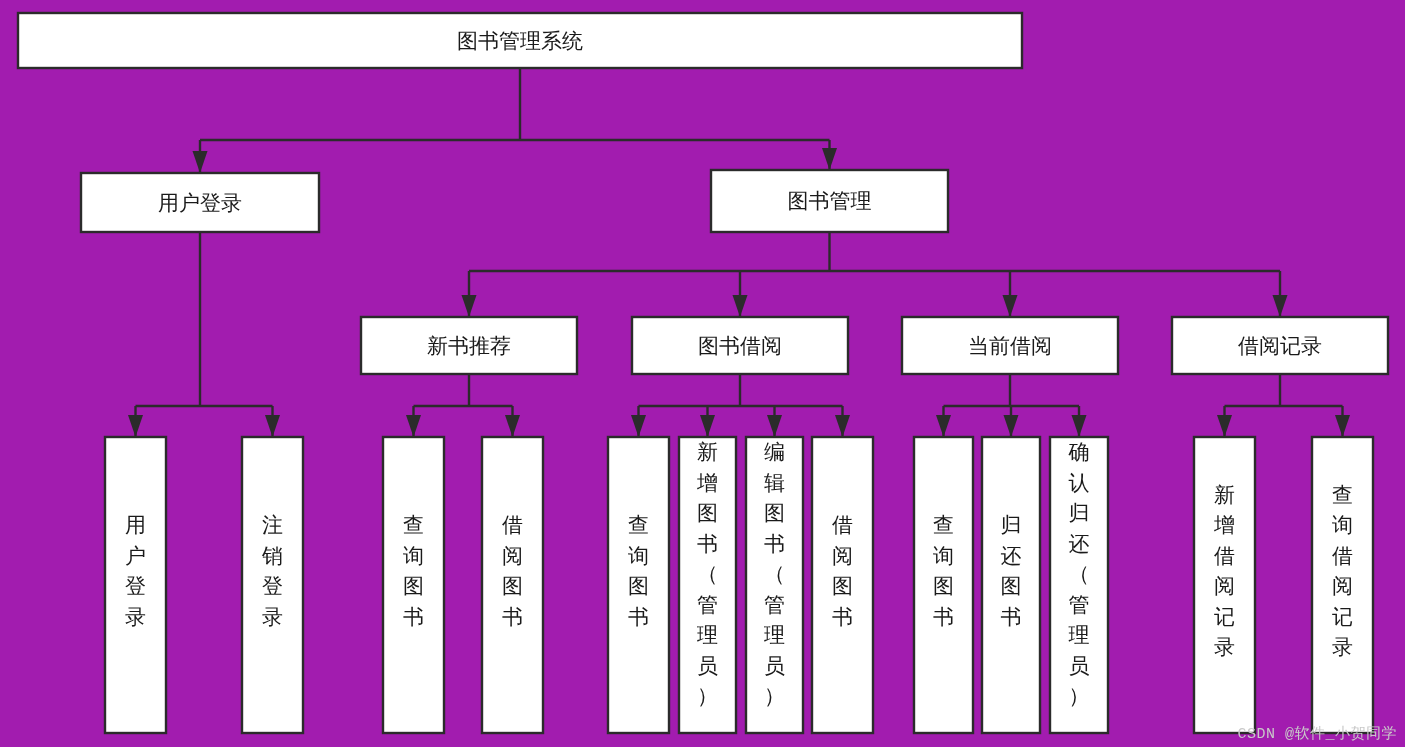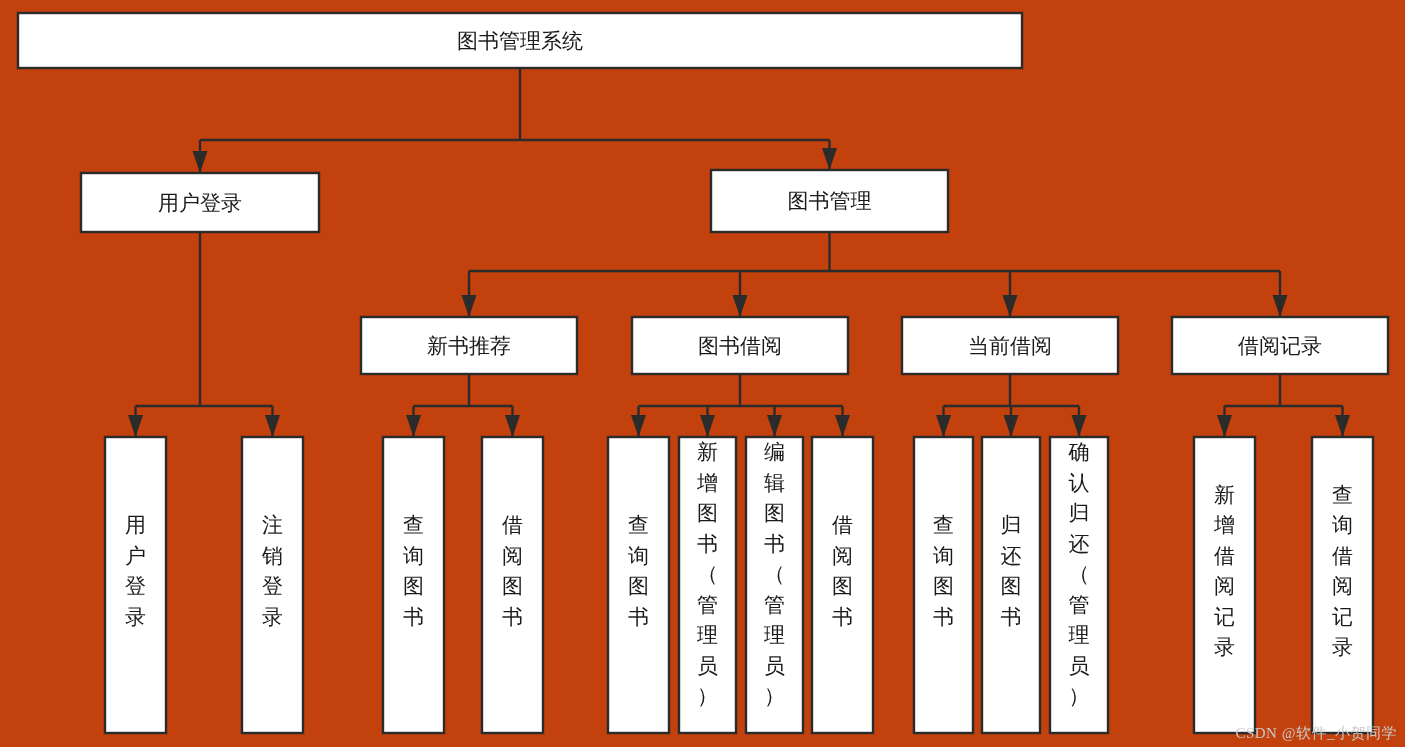--- a/index.html
+++ b/index.html
@@ -7,21 +7,21 @@
     padding: 0;
     background: #ffffff;
   }
   body {
     font-family: "Liberation Sans", "DejaVu Sans", sans-serif;
   }
   #canvas {
     position: relative;
     width: 1405px;
     height: 747px;
-    background: #c2410c;
+    background: #a21caf;
     overflow: hidden;
   }
   svg.diagram {
     position: absolute;
     left: 0;
     top: 0;
     width: 1405px;
     height: 747px;
     display: block;
   }
@@ -49,21 +49,21 @@
     fill: none;
   }
   .arrow-head {
     fill: #2b2b2b;
     stroke: none;
   }
   .watermark {
     position: absolute;
     right: 8px;
     bottom: 4px;
-    font-family: Liberation Serif, serif;
+    font-family: Liberation Mono, monospace;
     font-size: 15px;
     color: #c9c9c9;
     letter-spacing: 0.5px;
     white-space: nowrap;
     pointer-events: none;
   }
 </style>
 </head>
 <body>
 

